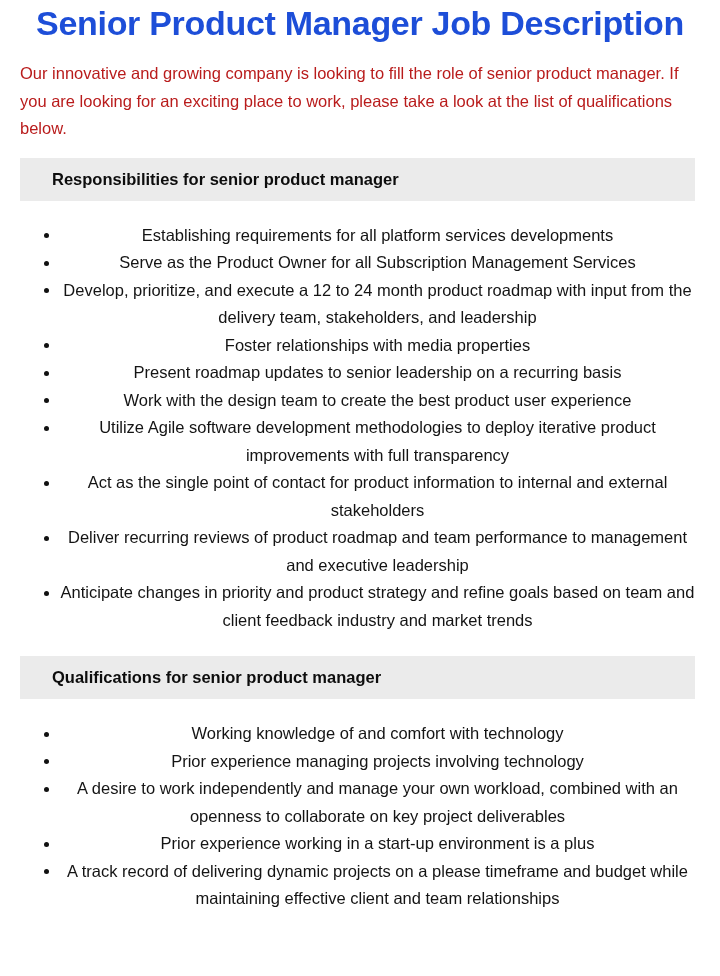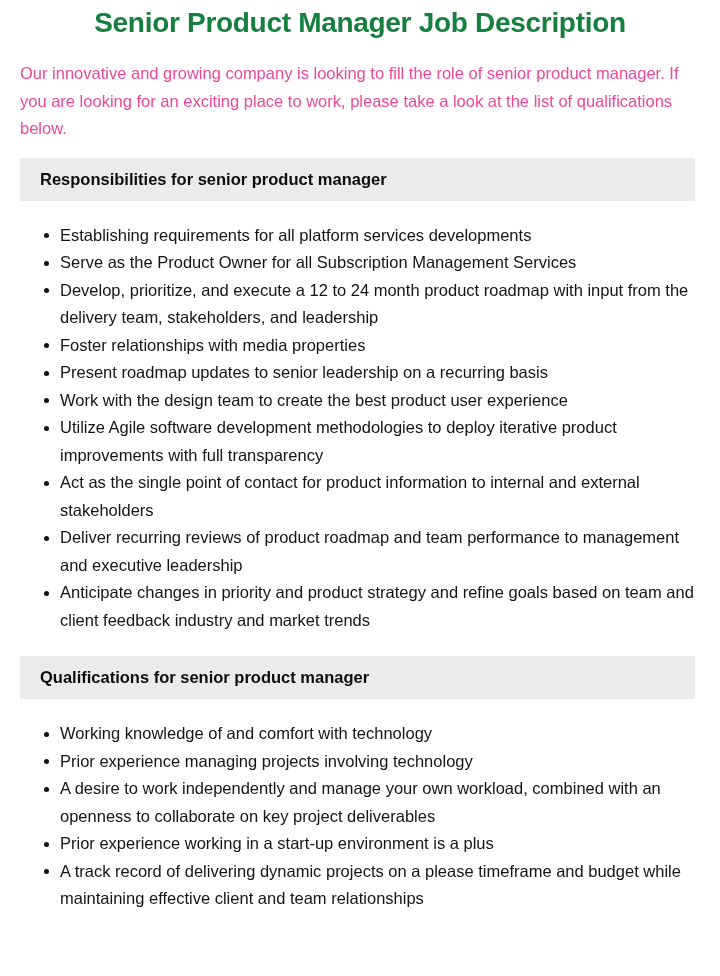--- a/index.html
+++ b/index.html
@@ -12,48 +12,49 @@
     overflow: hidden;
   }
   .page {
     width: 720px;
     height: 976px;
     position: relative;
   }
   .page-title {
     margin-top: 6px;
     text-align: center;
-    font-size: 28px;
+    font-size: 34px;
     font-weight: 700;
     letter-spacing: -0.3px;
     line-height: 34px;
-    color: #15803d;
+    color: #1d4ed8;
   }
   .intro {
     margin: 20px 25px 0 20px;
     font-size: 16.5px;
     line-height: 27.5px;
-    color: #ec4899;
+    color: #b91c1c;
   }
   .section { margin-top: 15px; }
   .section-heading {
     margin: 0 25px 0 20px;
     height: 43px;
     background: #ebebeb;
     display: flex;
     align-items: center;
-    padding-left: 20px;
+    padding-left: 32px;
     font-size: 16.5px;
     font-weight: 700;
     color: #0d0d0d;
   }
   .bullet-list {
     list-style: none;
     margin: 21px 25px 22px 60px;
     padding: 0;
+    text-align: center;
   }
   .bullet-list li {
     position: relative;
     font-size: 16.5px;
     line-height: 27.5px;
     color: #141414;
   }
   .bullet-list li::before {
     content: "";
     position: absolute;

